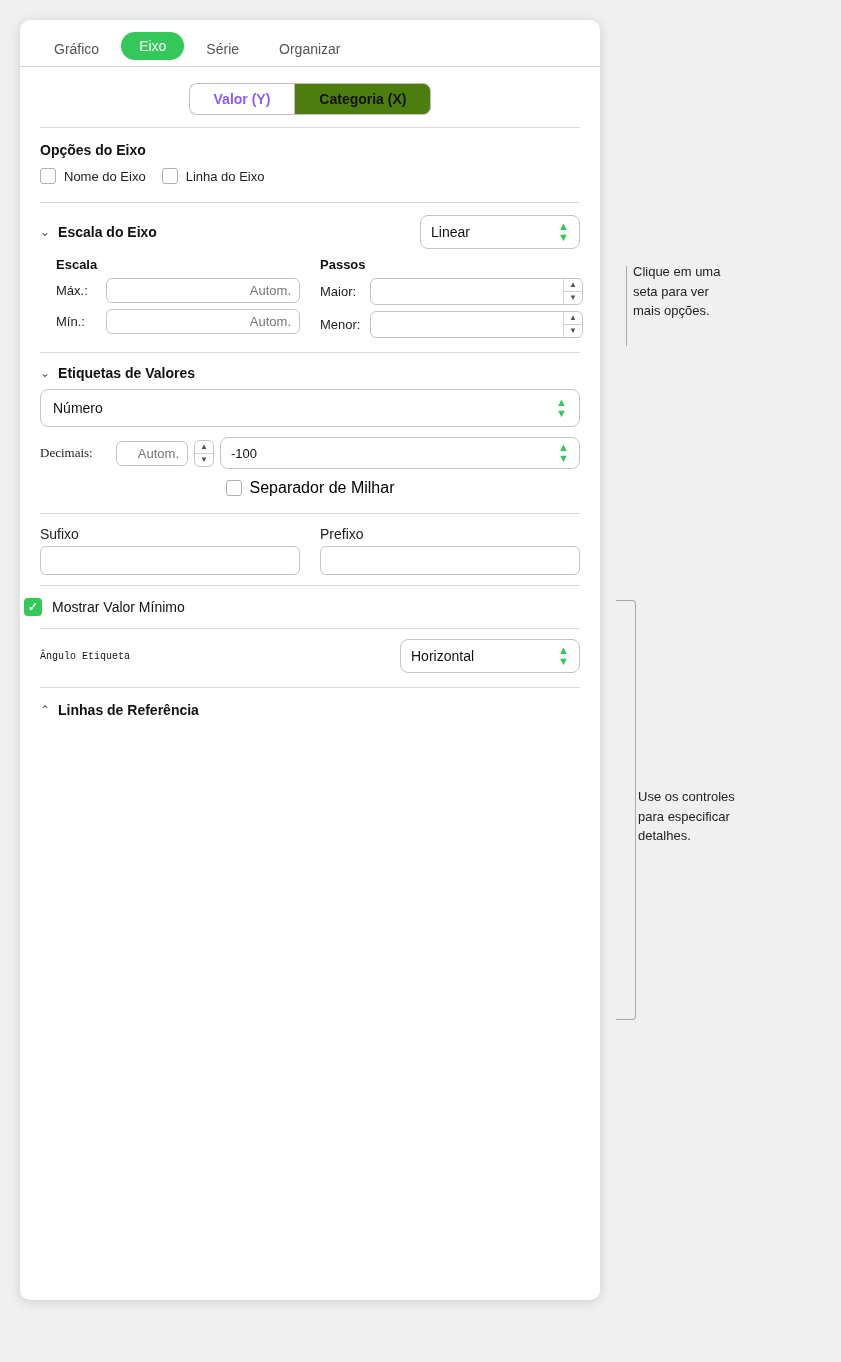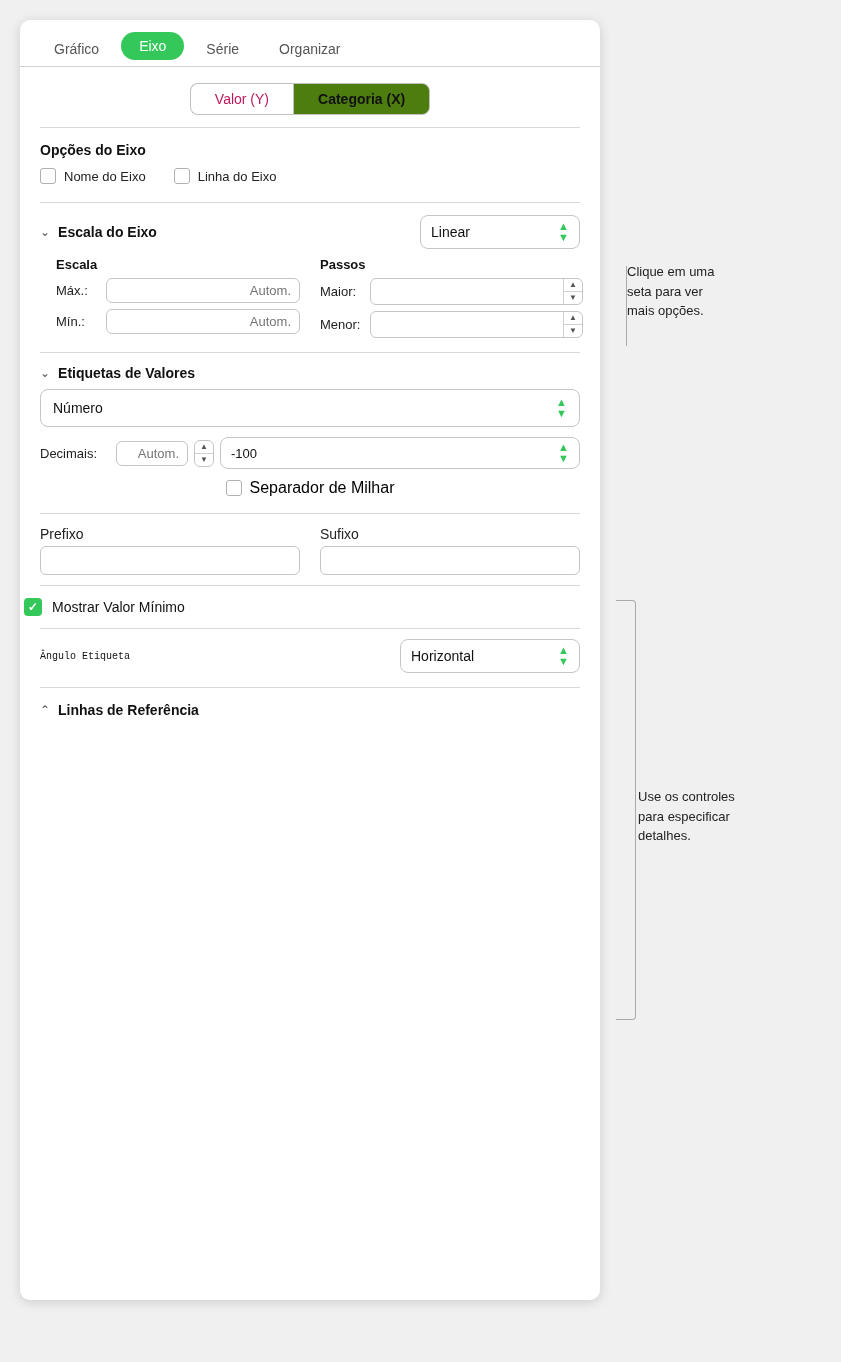--- a/index.html
+++ b/index.html
@@ -57,25 +57,25 @@
     .axis-selector {
       display: flex;
       flex-direction: row;
       justify-content: center;
       gap: 0;
       padding: 16px 20px 12px 20px;
     }
     .axis-btn {
       padding: 7px 24px;
       font-size: 14px;
-      font-weight: 400;
+      font-weight: 700;
       border: 1.5px solid #c0c0c0;
       background: #fff;
       cursor: pointer;
-      color: #be185d;
+      color: #8b5cf6;
     }
     .axis-btn:first-child {
       border-radius: 8px 0 0 8px;
       border-right: none;
     }
     .axis-btn:last-child {
       border-radius: 0 8px 8px 0;
       background: #4d7c0f;
       color: #111;
       font-weight: 600;
@@ -92,21 +92,21 @@
     .section-title {
       font-size: 14px;
       font-weight: 700;
       color: #111;
       margin-bottom: 10px;
     }
     .checkbox-row {
       display: flex;
       flex-direction: row;
       align-items: flex-start;
-      gap: 28px;
+      gap: 16px;
       margin-bottom: 4px;
     }
     .checkbox-item {
       display: flex;
       align-items: center;
       gap: 8px;
       font-size: 13px;
       color: #222;
     }
     .checkbox-item input[type="checkbox"] {
@@ -252,20 +252,21 @@
     .decimais-row {
       display: flex;
       align-items: center;
       gap: 6px;
       margin-bottom: 10px;
     }
     .decimais-label {
       font-size: 13px;
       color: #222;
       min-width: 70px;
+      font-family: Liberation Serif, serif;
     }
     .decimais-input {
       border: 1.5px solid #c5c5c5;
       border-radius: 6px;
       padding: 4px 8px;
       font-size: 13px;
       color: #aaa;
       background: #fff;
       width: 72px;
       text-align: right;
@@ -514,25 +515,25 @@
         <input type="checkbox" class="checkbox-green" style="">
         <span>Separador de Milhar</span>
       </div>
     </div>
 
     <div class="divider"></div>
 
     <div class="prefix-suffix-section">
       <div class="ps-grid">
         <div>
+          <div class="ps-label">Sufixo</div>
+          <input class="ps-input" type="text" value="" style="">
+        </div>
+        <div>
           <div class="ps-label">Prefixo</div>
-          <input class="ps-input" type="text" value="" style="">
-        </div>
-        <div>
-          <div class="ps-label">Sufixo</div>
           <input class="ps-input" type="text" value="" style="">
         </div>
       </div>
     </div>
 
     <div class="divider"></div>
 
     <div class="mostrar-row">
       <div class="checkbox-checked"></div>
       <span class="mostrar-label">Mostrar Valor Mínimo</span>
@@ -556,21 +557,21 @@
     <div class="linhas-row">
       <span class="chevron">⌃</span>
       <span class="linhas-title">Linhas de Referência</span>
     </div>
   </div>
 
   <div class="annotations">
     <div style="position:relative; height:1280px;">
 
       <div style="position:absolute; top:242px; left:10px;">
-        <div style="display:flex; align-items:flex-start; ">
+        <div style="display:flex; align-items:flex-start; gap:6px;">
           <div style="width:1px; height:80px; background:#aaa; margin-top:4px; flex-shrink:0;"></div>
           <span class="annotation" style="white-space:pre-line;">Clique em uma
 seta para ver
 mais opções.</span>
         </div>
       </div>
 
       <div style="position:absolute; top:580px; left:0; width:20px; height:420px; border:1px solid #aaa; border-left:none; border-radius:0 4px 4px 0;"></div>
 
       <div style="position:absolute; top:767px; left:22px;">

